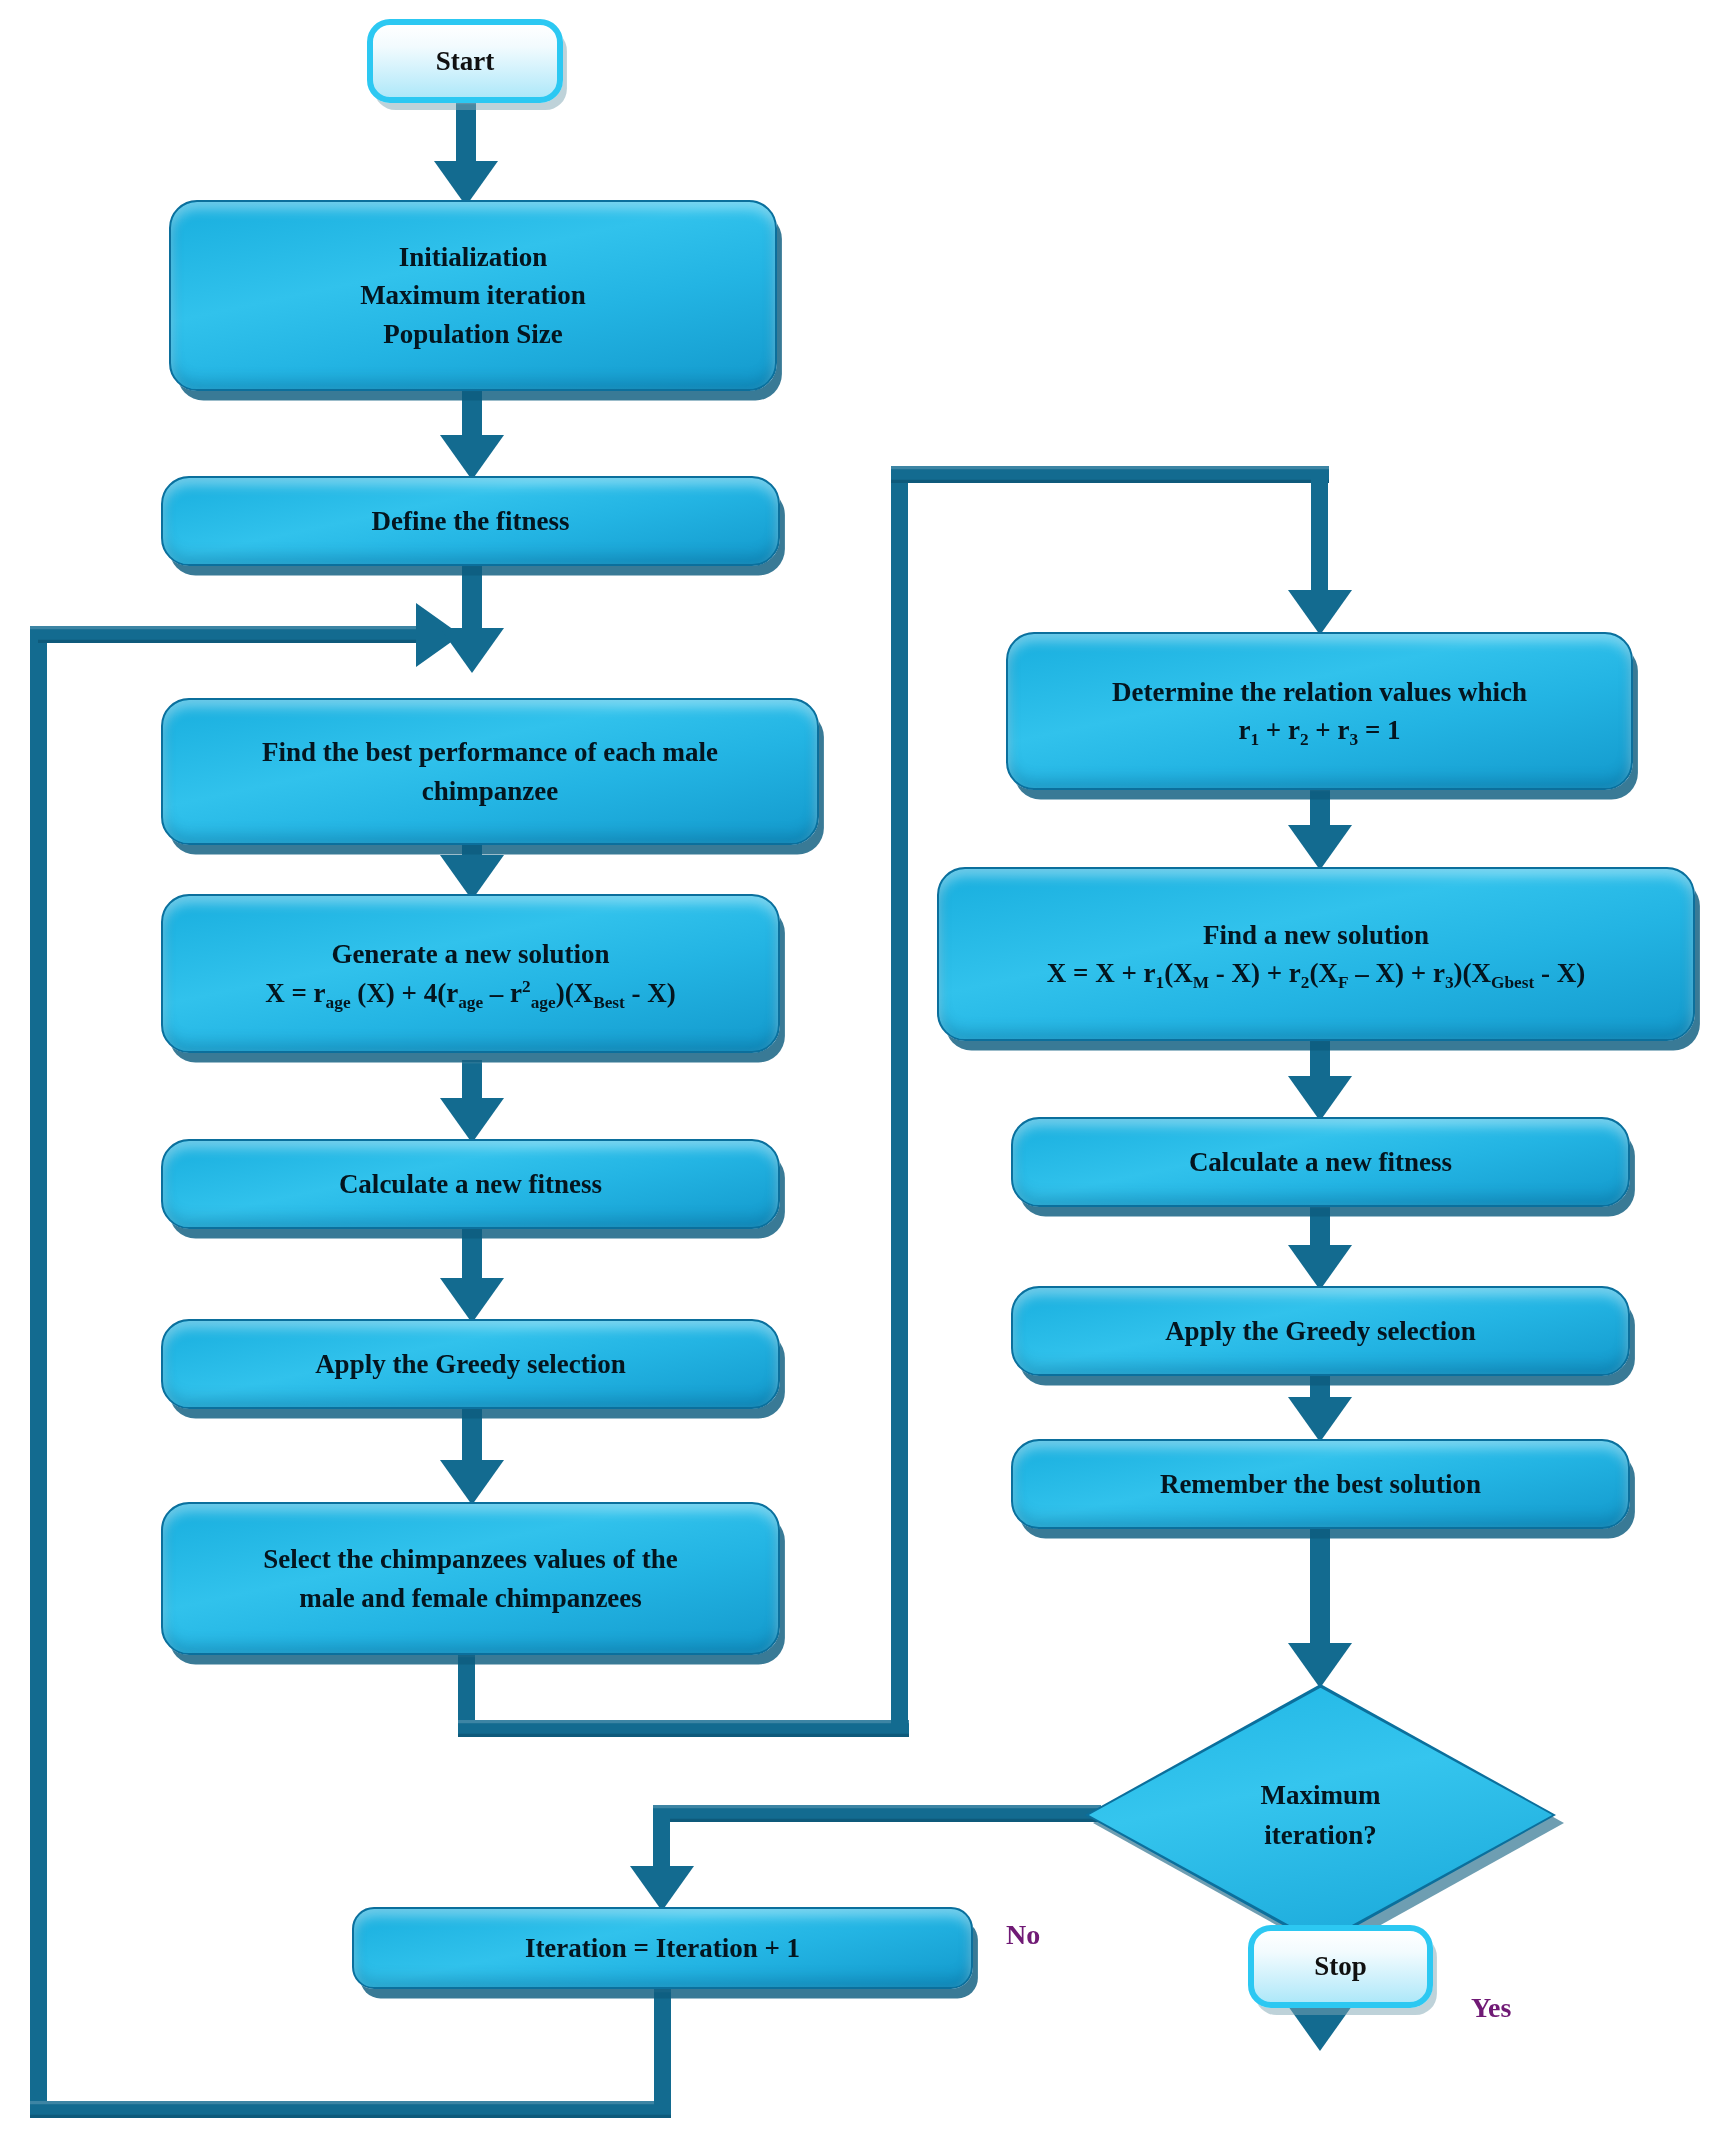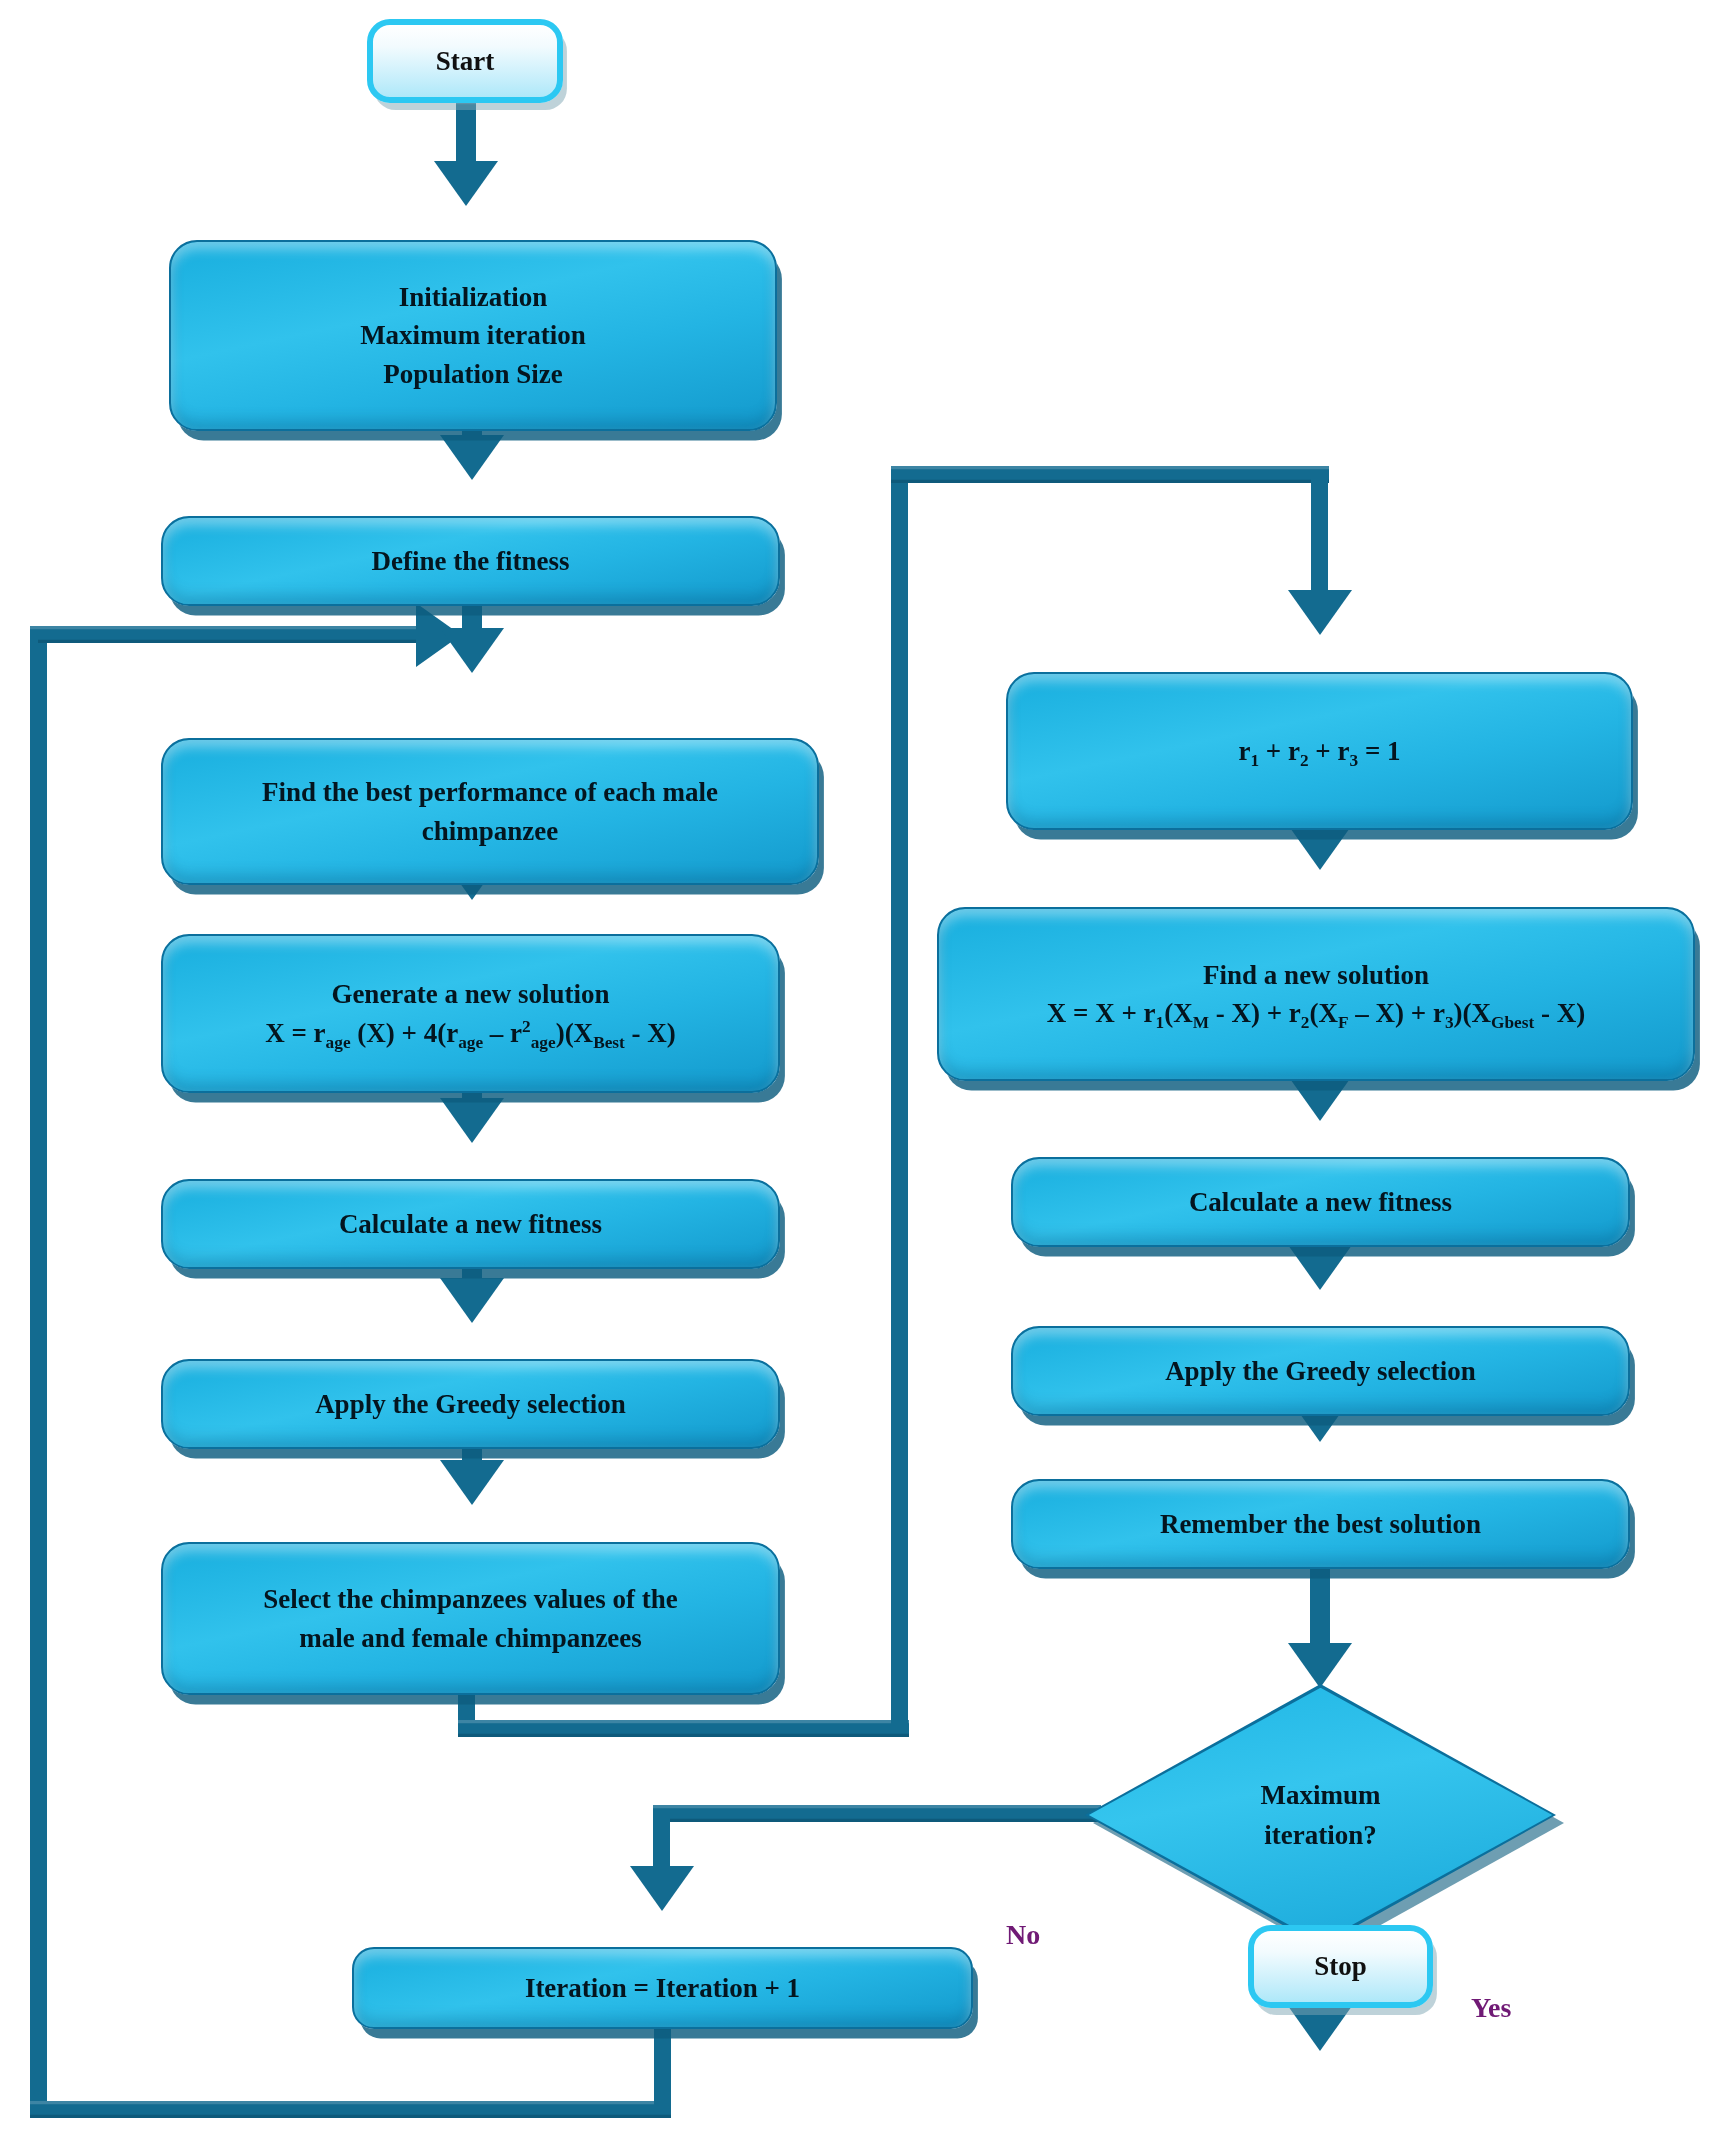--- a/index.html
+++ b/index.html
@@ -24,21 +24,20 @@
     position:absolute;box-sizing:border-box;
     background:linear-gradient(168deg,#18aede 0%,#31c2ec 38%,#23b4e3 62%,#1399cc 100%);
     border:2.7px solid #0b6f9c;border-radius:28px;
     box-shadow:inset 0 7.6px 12px rgba(255,255,255,0.38),
                inset 0 -8.7px 13px rgba(0,60,95,0.22),
                6.5px 11px 0 -1.6px rgba(13,93,127,0.82);
     color:#04151f;
     display:flex;flex-direction:column;justify-content:center;align-items:center;
     text-align:center;font-size:27px;font-weight:600;line-height:1.42;
     padding:7.6px 24px;
-    margin-top:40px;
   }
   .node .ln{width:100%;}
   .node .bold{font-weight:700;}
   
   .terminal{
     position:absolute;box-sizing:border-box;
     background:linear-gradient(180deg,#ffffff 0%,#f2fbfe 30%,#c4eefb 78%,#aee8f9 100%);
     border:6px solid #2cc8f2;border-radius:23px;
     box-shadow:5.5px 8.7px 0 -1.6px rgba(125,165,180,0.5);
     color:#101010;display:flex;justify-content:center;align-items:center;
@@ -153,20 +152,21 @@
   <div class="node" style="left:161px;top:1319px;width:619px;height:90px;">
     <div class="ln">Apply the Greedy selection</div>
   </div>
 
   <div class="node" style="left:161px;top:1502px;width:619px;height:153px;">
     <div class="ln">Select the chimpanzees values of the</div>
     <div class="ln">male and female chimpanzees</div>
   </div>
 
   <div class="node" style="left:1006px;top:632px;width:627px;height:158px;">
+    <div class="ln">Determine the relation values which</div>
     <div class="ln"><span>r</span><sub>1</sub><span> + r</span><sub>2</sub><span> + r</span><sub>3</sub><span> = 1</span></div>
   </div>
 
   <div class="node" style="left:937px;top:867px;width:758px;height:174px;">
     <div class="ln">Find a new solution</div>
     <div class="ln"><span>X = X + r</span><sub>1</sub><span>(X</span><sub>M</sub><span> - X) + r</span><sub>2</sub><span>(X</span><sub>F</sub><span> – X) + r</span><sub>3</sub><span>)(X</span><sub>Gbest</sub><span> - X)</span></div>
   </div>
 
   <div class="node" style="left:1011px;top:1117px;width:619px;height:90px;">
     <div class="ln">Calculate a new fitness</div>

